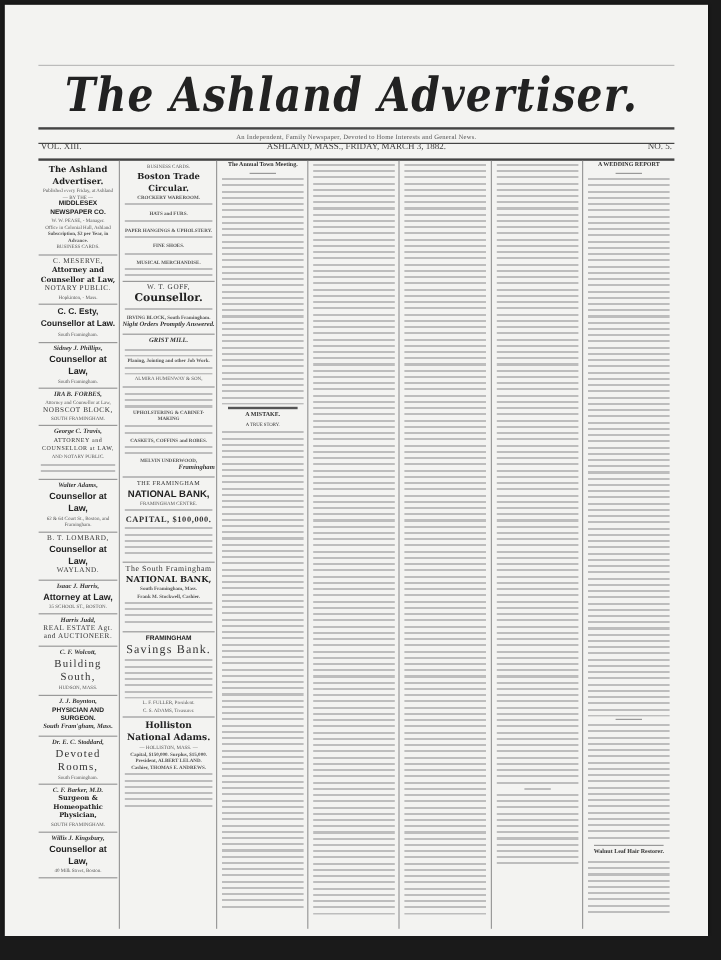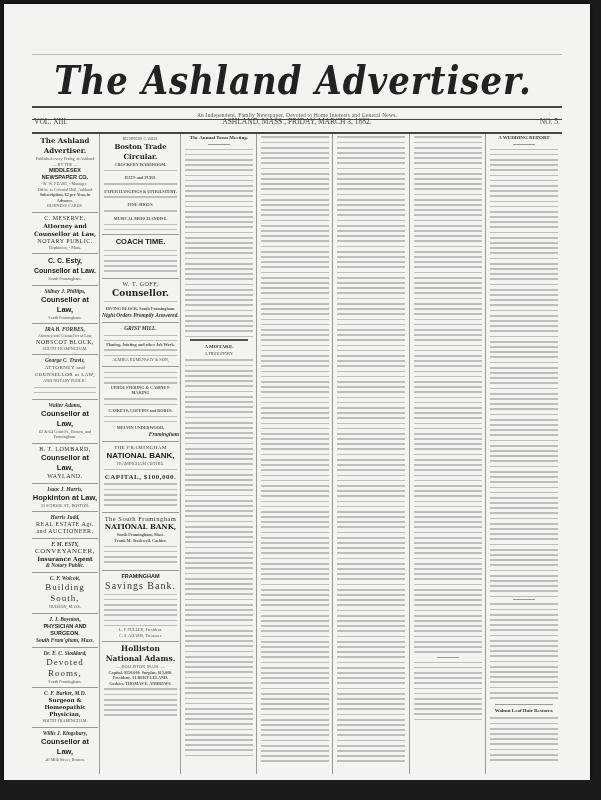--- a/index.html
+++ b/index.html
@@ -97,35 +97,29 @@
       <div class="big" style="font-size:7.5px">Counsellor at Law,</div>
       <div class="sub">62 &amp; 64 Court St., Boston, and Framingham.</div>
     </div>
     <div class="ad">
       <div class="caps">B. T. LOMBARD,</div>
       <div class="big" style="font-size:7.5px">Counsellor at Law,</div>
       <div class="caps">WAYLAND.</div>
     </div>
     <div class="ad">
       <div class="name">Isaac J. Harris,</div>
-      <div class="big" style="font-size:7.5px">Hopkinton at Law,</div>
+      <div class="big" style="font-size:7.5px">Attorney at Law,</div>
       <div class="sub">35 SCHOOL ST., BOSTON.</div>
     </div>
     <div class="ad">
       <div class="name">Harris Judd,</div>
       <div class="caps">REAL ESTATE Agt.</div>
       <div class="caps">and AUCTIONEER.</div>
     </div>
     <div class="ad">
-      <div class="name">F. M. ESTY,</div>
-      <div class="caps" style="font-size:7px">CONVEYANCER,</div>
-      <div class="gothic" style="font-size:6px;line-height:7px">Insurance Agent</div>
-      <div class="name">&amp; Notary Public.</div>
-    </div>
-    <div class="ad">
       <div class="name">C. F. Wolcott,</div>
       <div class="wide" style="font-size:9px">Building South,</div>
       <div class="sub">HUDSON, MASS.</div>
     </div>
     <div class="ad">
       <div class="name">J. J. Boynton,</div>
       <div class="big" style="font-size:5.5px;line-height:7px">PHYSICIAN AND SURGEON.</div>
       <div class="name">South Fram'gham, Mass.</div>
     </div>
     <div class="ad">
@@ -153,24 +147,20 @@
       <div class="sub" style="font-weight:bold">CROCKERY WAREROOM.</div>
       <div class="lines" style="--h:6px"></div>
       <div class="sub" style="font-weight:bold">HATS and FURS.</div>
       <div class="lines" style="--h:6px"></div>
       <div class="sub" style="font-weight:bold">PAPER HANGINGS &amp; UPHOLSTERY.</div>
       <div class="lines" style="--h:6px"></div>
       <div class="sub" style="font-weight:bold">FINE SHOES.</div>
       <div class="lines" style="--h:6px"></div>
       <div class="sub" style="font-weight:bold">MUSICAL MERCHANDISE.</div>
       <div class="lines" style="--h:8px"></div>
-    </div>
-    <div class="ad">
-      <div class="big" style="font-size:7.5px">COACH TIME.</div>
-      <div class="lines" style="--h:26px"></div>
     </div>
     <div class="ad">
       <div class="caps">W. T. GOFF,</div>
       <div class="gothic" style="font-size:9px">Counsellor.</div>
       <div class="lines" style="--h:6px"></div>
       <div class="sub" style="font-weight:bold">IRVING BLOCK, South Framingham.</div>
       <div class="name">Night Orders Promptly Answered.</div>
     </div>
     <div class="ad">
       <div class="name">GRIST MILL.</div>

